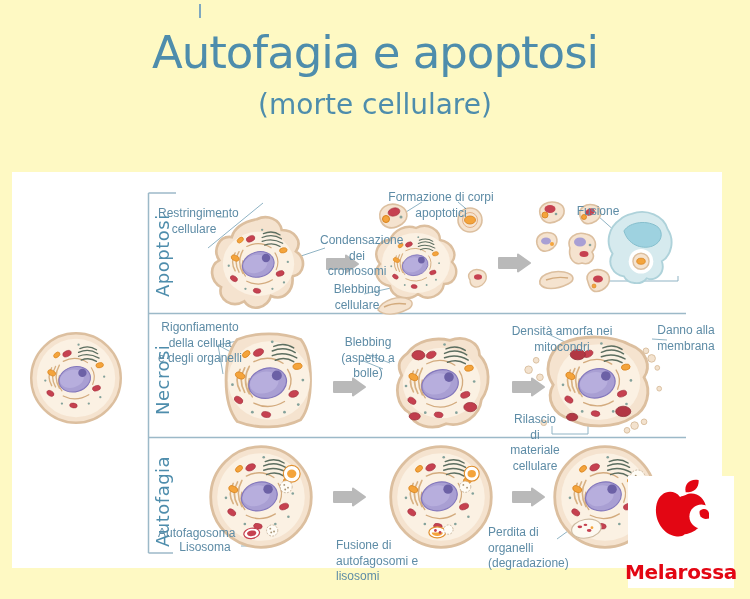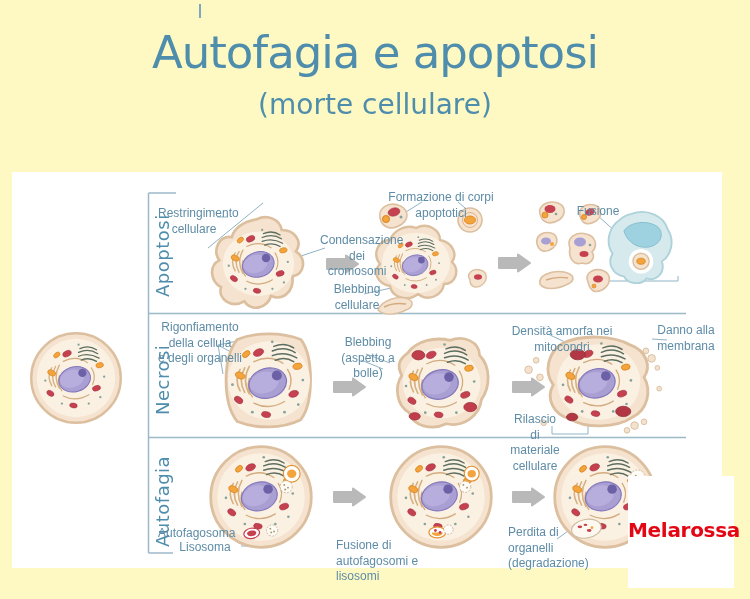--- a/index.html
+++ b/index.html
@@ -17,21 +17,21 @@
          white-space:pre-line; text-align:center; }
   .rowlabel { position:absolute; width:20px; display:flex; align-items:center; justify-content:center;
               color:#4e8dac; font-size:18px; font-weight:500; letter-spacing:0.5px;
               writing-mode:vertical-rl; transform:rotate(180deg);
               font-family:"DejaVu Sans","Liberation Sans",sans-serif; }
   .cell, .arrow, .lines { position:absolute; }
   .normal-label { position:absolute; left:0px; top:258px; width:145px; text-align:center;
                   font-size:14px; color:#527e9b;
                   font-family:"DejaVu Sans","Liberation Sans",sans-serif; }
   .logo { position:absolute; left:628px; top:476px; width:106px; height:112px; background:#ffffff;
-          display:flex; align-items:center; justify-content:flex-start;
+          display:flex; flex-direction:column; align-items:center; justify-content:space-between;
           padding-bottom:4px; box-sizing:border-box; }
   .logo-text { color:#e30613; font-weight:bold; font-size:20px; letter-spacing:-0.3px;
                font-family:"DejaVu Sans","Liberation Sans",sans-serif; }
 </style>
 </head>
 <body>
 
 <div class="page">
 
   <svg width="0" height="0" style="position:absolute">
@@ -343,21 +343,21 @@
     <div class="ann" style="left:644px;top:151px;width:60px">Danno alla
 membrana</div>
     <div class="ann" style="left:498px;top:240px;width:50px">Rilascio di
 materiale
 cellulare</div>
 
     <div class="ann" style="left:146px;top:354px;width:68px;text-align:center">Autofagosoma</div>
     <div class="ann" style="left:158px;top:368px;width:70px;text-align:center">Lisosoma</div>
     <div class="ann" style="left:324px;top:366px;width:95px;text-align:left">Fusione di
 autofagosomi e lisosomi</div>
-    <div class="ann" style="left:496px;top:353px;width:95px;text-align:left">Perdita di
+    <div class="ann" style="left:476px;top:353px;width:95px;text-align:left">Perdita di
 organelli (degradazione)</div>
 
   </div>
 
   <div class="logo">
     <svg width="56" height="68" viewBox="0 0 60 68">
       <path d="M29,20 C22,11 8,13 4,27 C0,43 10,60 24,62 C28,63 32,62 34,60
                C48,58 58,46 57,32 C56,20 44,13 35,18 C33,19 31,19 29,20 Z" fill="#e30613"></path>
       <path d="M35,15 C33,6 40,0 49,2 C49,11 44,15 35,15 Z" fill="#e30613"></path>
       <circle cx="52" cy="41" r="13" fill="#ffffff"></circle>

